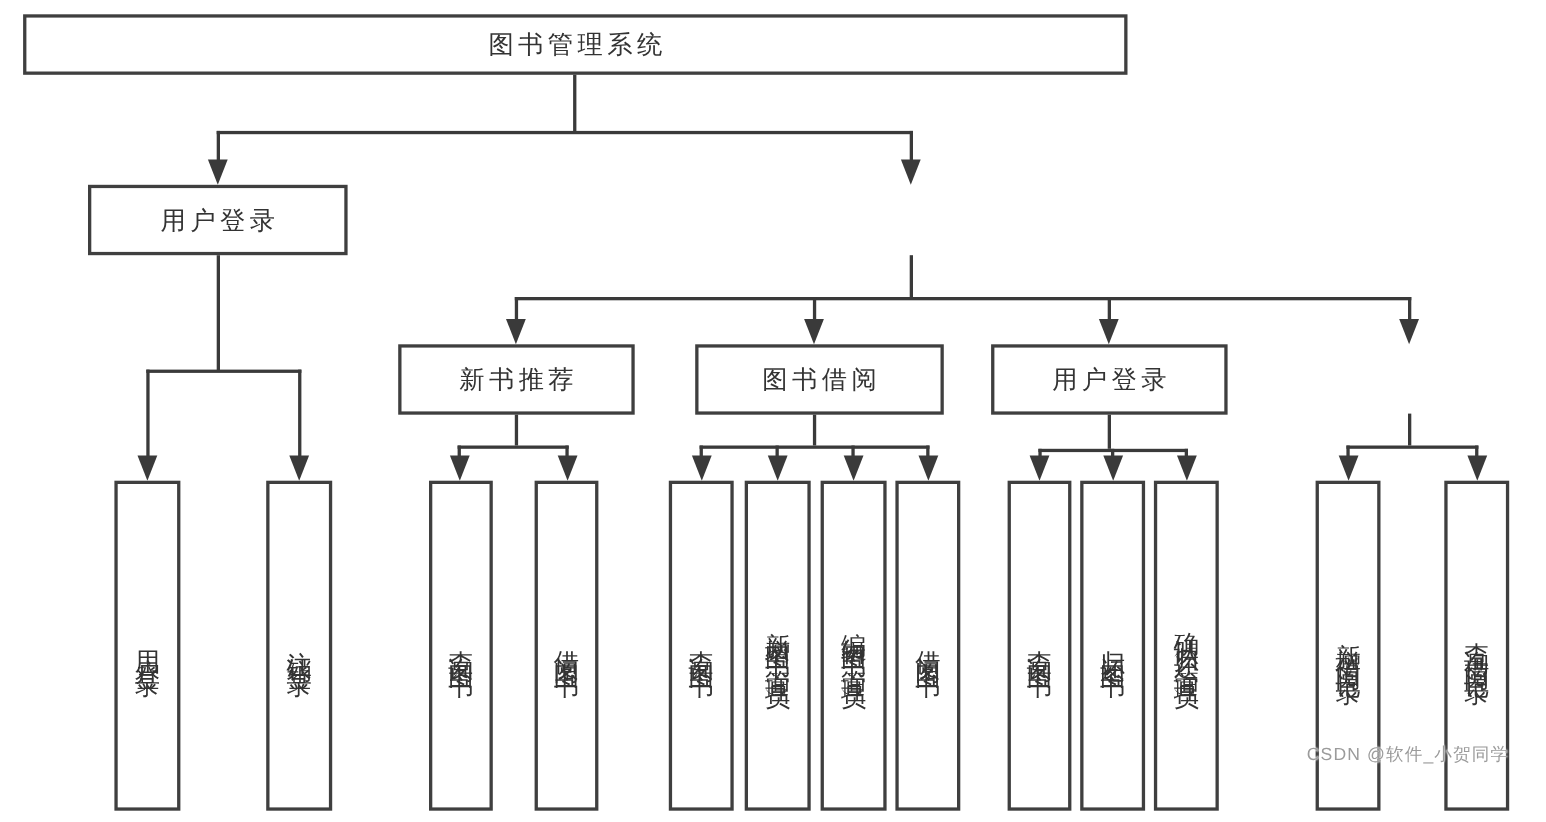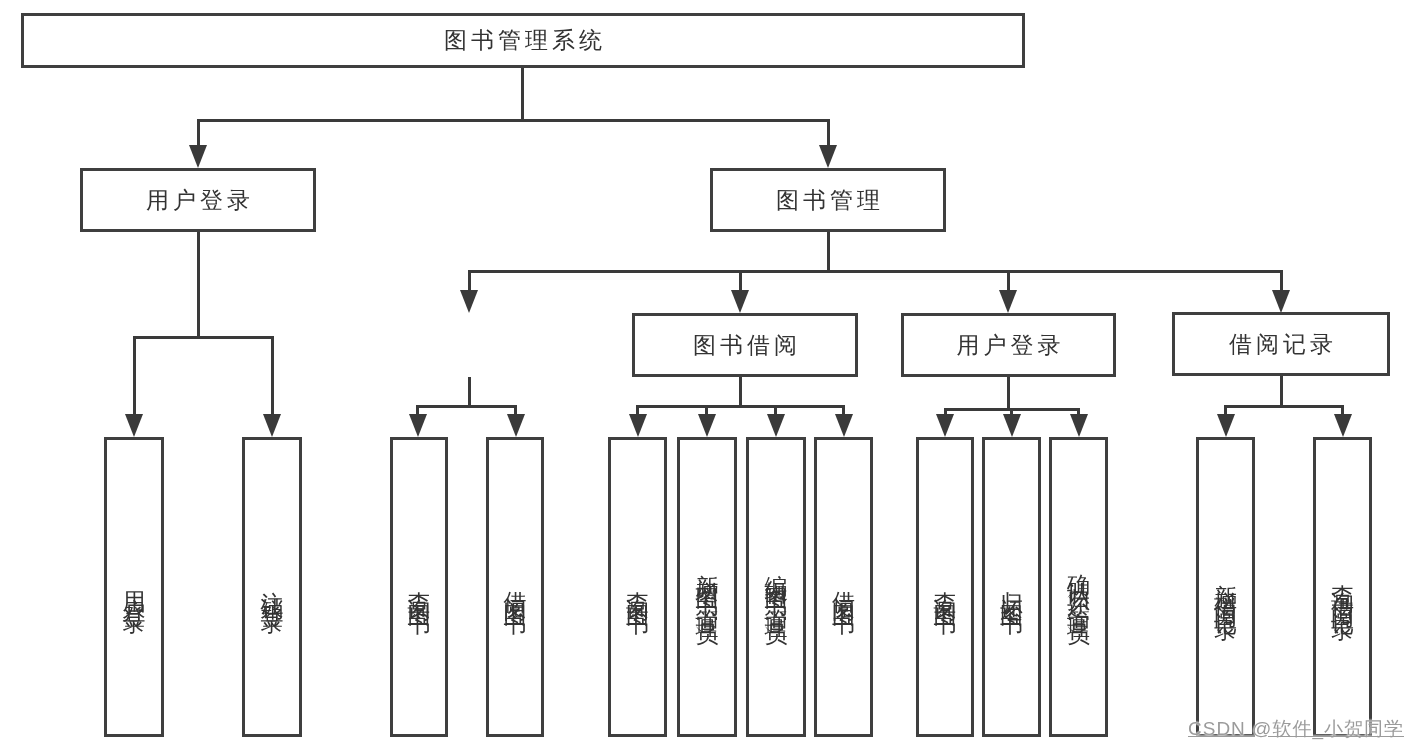--- a/index.html
+++ b/index.html
@@ -29,64 +29,62 @@
     font-size:23px; letter-spacing:7px; line-height:1;
   }
   .vline{position:absolute; width:3px; background:var(--line);}
   .hline{position:absolute; height:3px; background:var(--line);}
   .arrow{
     position:absolute; width:0; height:0;
     border-left:9px solid transparent; border-right:9px solid transparent;
     border-top:23px solid var(--line);
   }
   .watermark{
-    position:absolute; left:1188px; top:716px;
-    font-size:19px; letter-spacing:1px; color:var(--wm); white-space:nowrap;
+    position:absolute; left:1188px; top:676px;
+    font-size:16px; letter-spacing:1px; color:var(--wm); white-space:nowrap;
     text-shadow:0 0 2px #fff, 0 0 2px #fff;
-    text-decoration:underline;
   }
 </style>
 </head>
 <body>
 
 <div id="diagram">
 
   <div class="node" style="left:21px;top:13px;width:1004px;height:55px">图书管理系统</div>
 
   <div class="vline" style="left:521px;top:68px;height:52px"></div>
   <div class="hline" style="left:197px;top:119px;width:633px"></div>
   <div class="vline" style="left:197px;top:119px;height:27px"></div>
   <div class="vline" style="left:827px;top:119px;height:27px"></div>
   <div class="arrow" style="left:189px;top:145px"></div>
   <div class="arrow" style="left:819px;top:145px"></div>
 
   <div class="node" style="left:80px;top:168px;width:236px;height:64px">用户登录</div>
-  <div class="node" style="left:710px;top:168px;width:236px;height:64px">图书管理</div>
 
   <div class="vline" style="left:197px;top:232px;height:105px"></div>
   <div class="hline" style="left:133px;top:336px;width:141px"></div>
   <div class="vline" style="left:133px;top:336px;height:80px"></div>
   <div class="vline" style="left:271px;top:336px;height:80px"></div>
   <div class="arrow" style="left:125px;top:414px"></div>
   <div class="arrow" style="left:263px;top:414px"></div>
 
   <div class="vline" style="left:827px;top:232px;height:38px"></div>
   <div class="hline" style="left:468px;top:270px;width:815px"></div>
   <div class="vline" style="left:468px;top:270px;height:22px"></div>
   <div class="vline" style="left:739px;top:270px;height:22px"></div>
   <div class="vline" style="left:1007px;top:270px;height:22px"></div>
   <div class="vline" style="left:1280px;top:270px;height:22px"></div>
   <div class="arrow" style="left:460px;top:290px"></div>
   <div class="arrow" style="left:731px;top:290px"></div>
   <div class="arrow" style="left:999px;top:290px"></div>
   <div class="arrow" style="left:1272px;top:290px"></div>
 
+  <div class="node" style="left:362px;top:313px;width:215px;height:64px">新书推荐</div>
   <div class="node" style="left:632px;top:313px;width:226px;height:64px">图书借阅</div>
   <div class="node" style="left:901px;top:313px;width:215px;height:64px">用户登录</div>
-  <div class="node" style="left:1172px;top:312px;width:218px;height:64px">借阅记录</div>
 
   <div class="vline" style="left:468px;top:377px;height:28px"></div>
   <div class="hline" style="left:416px;top:405px;width:101px"></div>
   <div class="vline" style="left:416px;top:405px;height:11px"></div>
   <div class="vline" style="left:514px;top:405px;height:11px"></div>
   <div class="arrow" style="left:409px;top:414px"></div>
   <div class="arrow" style="left:507px;top:414px"></div>
 
   <div class="vline" style="left:739px;top:377px;height:28px"></div>
   <div class="hline" style="left:636px;top:405px;width:209px"></div>

